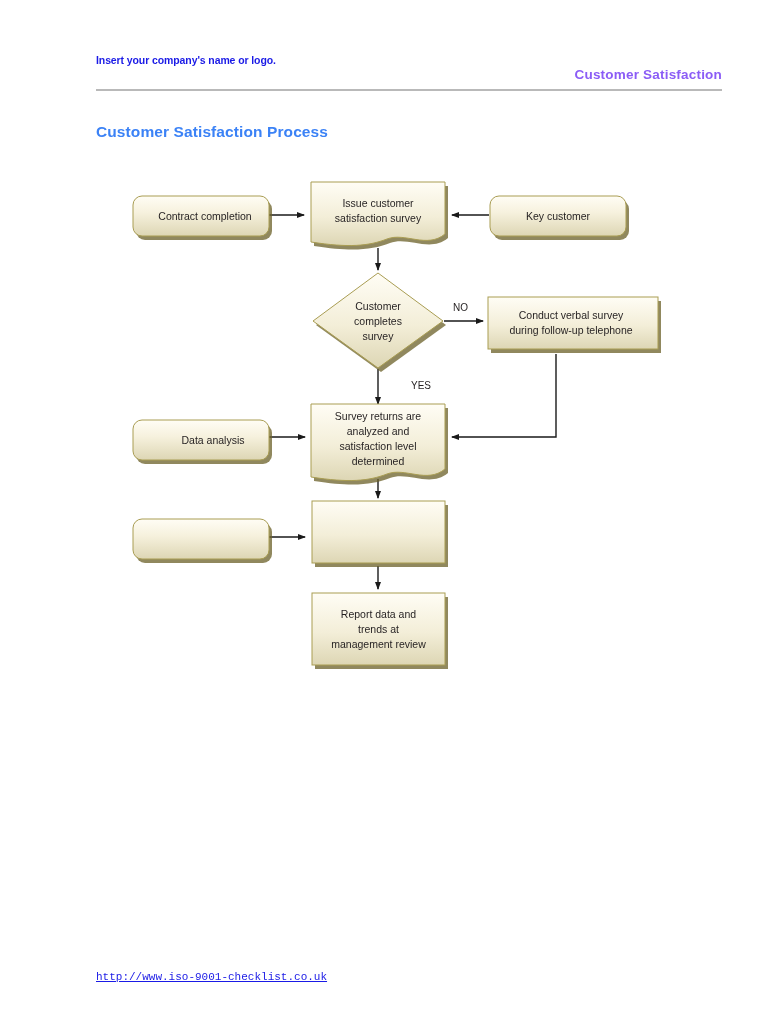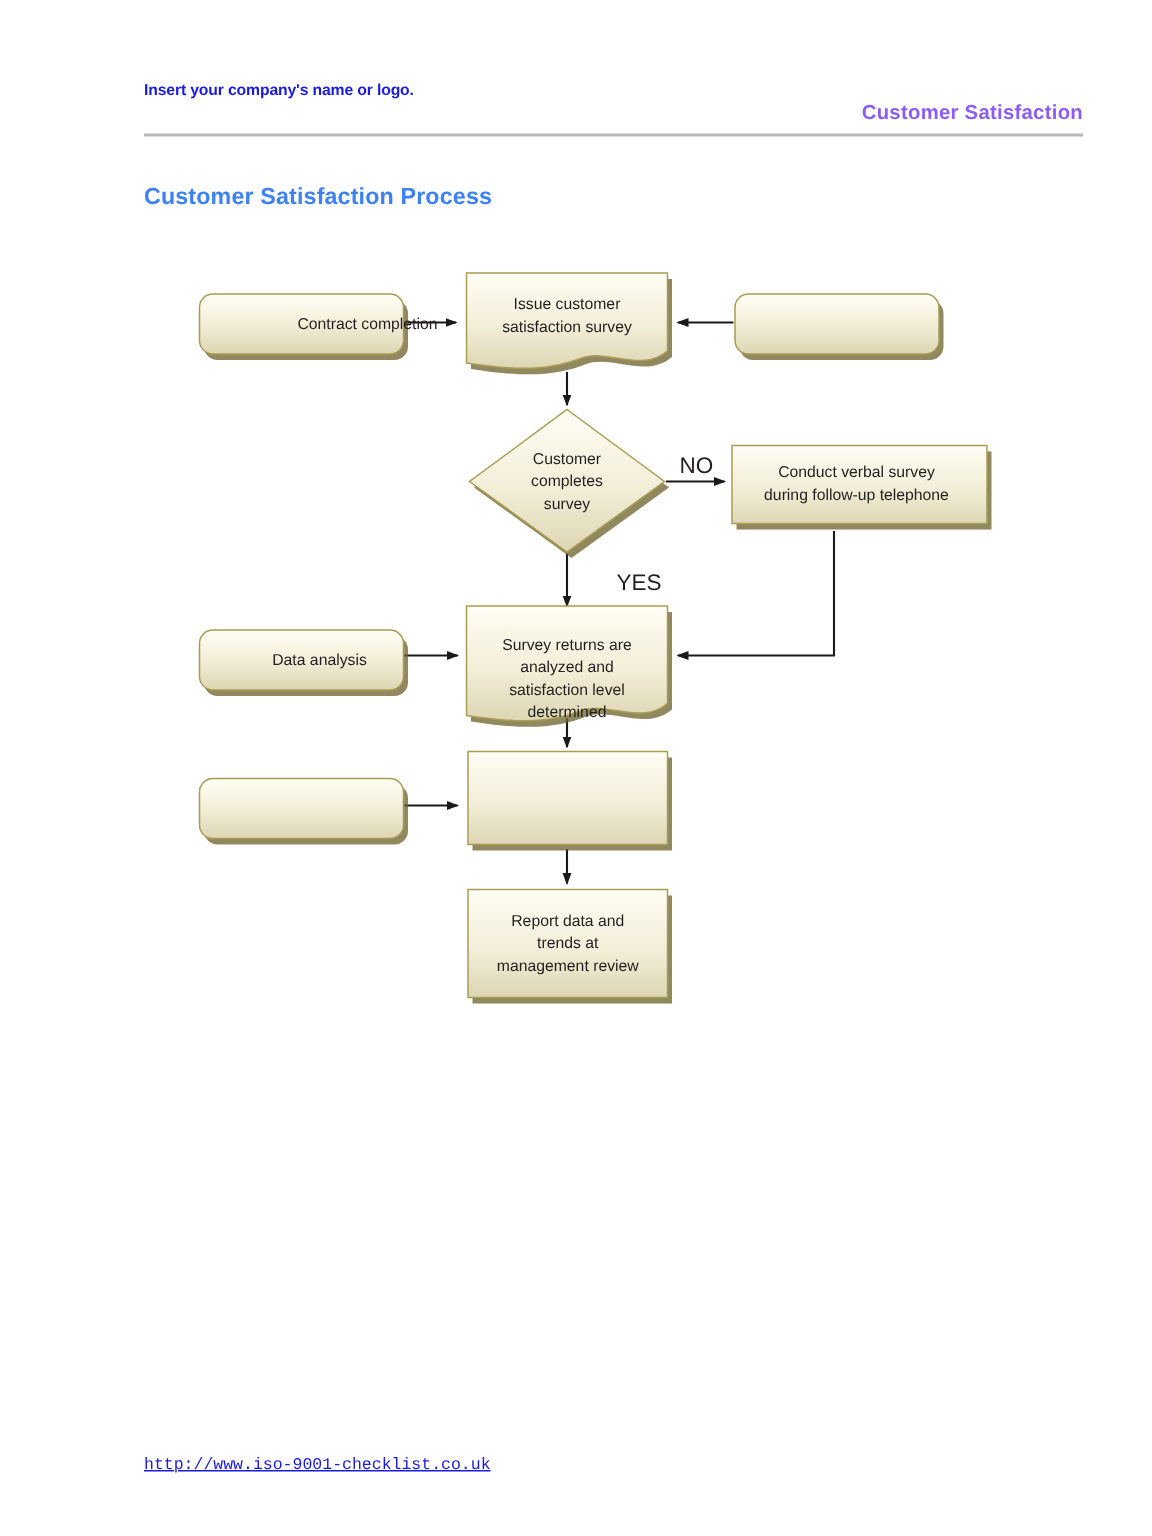--- a/index.html
+++ b/index.html
@@ -76,21 +76,21 @@
     text-align: center;
     color: #231f20;
     font-size: 10.5px;
     line-height: 15px;
     pointer-events: none;
     white-space: pre-line;
   }
   .edge-label {
     position: absolute;
     color: #231f20;
-    font-size: 15px;
+    font-size: 10px;
     font-weight: normal;
     white-space: nowrap;
   }
 
   
   .footer-link {
     position: absolute;
     left: 96px;
     top: 971px;
     font-size: 11px;
@@ -197,36 +197,37 @@
       <rect x="315" y="505" width="133" height="62" fill="#6b6028" opacity="0.75"></rect>
       <rect x="312" y="501" width="133" height="62" fill="url(#nodeGradD)" stroke="#a99d53" stroke-width="1"></rect>
     </g>
 
     <g>
       <rect x="315" y="597" width="133" height="72" fill="#6b6028" opacity="0.75"></rect>
       <rect x="312" y="593" width="133" height="72" fill="url(#nodeGradD)" stroke="#a99d53" stroke-width="1"></rect>
     </g>
   </svg>
 
-  <div class="node-label" style="left:133px; top:196px; width:144px; height:40px;margin-left:40px;">Contract completion</div>
+  <div class="node-label" style="left:133px; top:196px; width:144px; height:40px;">Contract completion</div>
 
   <div class="node-label" style="left:311px; top:182px; width:134px; height:58px;">Issue customer
 satisfaction survey</div>
 
+  <div class="node-label" style="left:490px; top:196px; width:136px; height:40px;">Key customer</div>
 
   <div class="node-label" style="left:328px; top:277px; width:100px; height:88px;">Customer
 completes
 survey</div>
 
   <div class="node-label" style="left:488px; top:297px; width:166px; height:52px;">Conduct verbal survey
 during follow-up telephone</div>
 
   <div class="node-label" style="left:133px; top:420px; width:136px; height:40px;padding-left:12px;">Data analysis</div>
 
-  <div class="node-label" style="left:311px; top:406px; width:134px; height:66px;margin-top:14px;">Survey returns are
+  <div class="node-label" style="left:311px; top:406px; width:134px; height:66px;">Survey returns are
 analyzed and
 satisfaction level
 determined</div>
 
 
 
   <div class="node-label" style="left:312px; top:593px; width:133px; height:72px;">Report data and
 trends at
 management review</div>
 

